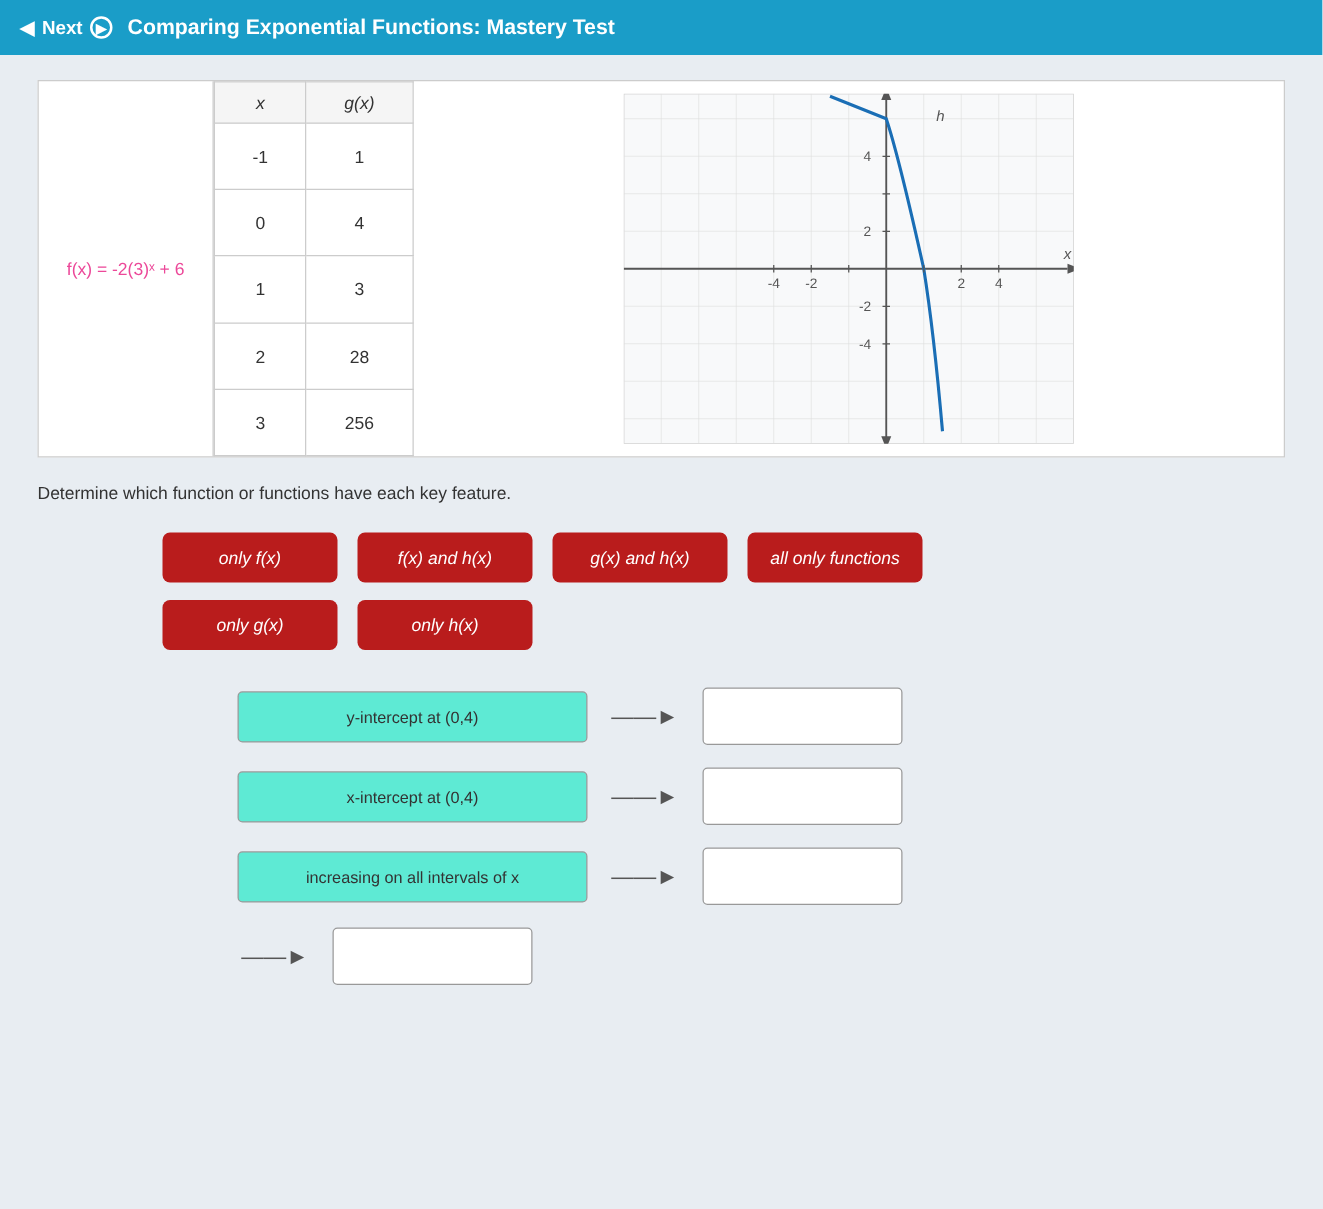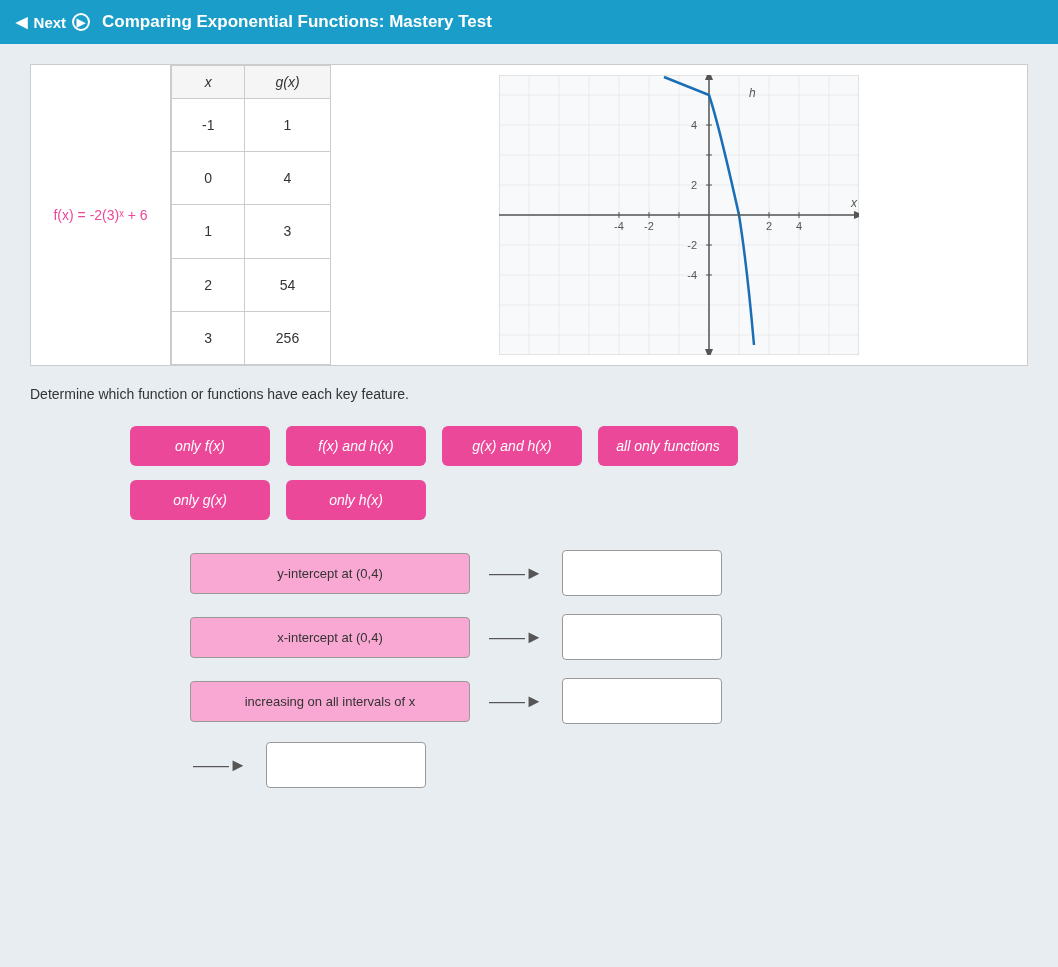--- a/index.html
+++ b/index.html
@@ -114,21 +114,21 @@
       margin-bottom: 30px;
       padding-left: 100px;
     }
     .buttons-row {
       display: flex;
       gap: 16px;
       margin-bottom: 14px;
       align-items: center;
     }
     .answer-btn {
-      background: #ec4899;
+      background: #b91c1c;
       color: white;
       border: none;
       border-radius: 6px;
       padding: 12px 16px;
       font-size: 14px;
       cursor: pointer;
       min-width: 140px;
       text-align: center;
       font-style: italic;
     }
@@ -139,21 +139,21 @@
       flex-direction: column;
       gap: 18px;
       padding-left: 160px;
     }
     .match-row {
       display: flex;
       align-items: center;
       gap: 16px;
     }
     .match-label {
-      background: #f9a8d4;
+      background: #5eead4;
       border: 1px solid #999;
       border-radius: 4px;
       padding: 12px 28px;
       font-size: 13px;
       color: #333;
       min-width: 280px;
       text-align: center;
     }
     .arrow {
       display: flex;
@@ -212,21 +212,21 @@
             <tr>
               <td>0</td>
               <td>4</td>
             </tr>
             <tr>
               <td>1</td>
               <td>3</td>
             </tr>
             <tr>
               <td>2</td>
-              <td>54</td>
+              <td>28</td>
             </tr>
             <tr>
               <td>3</td>
               <td>256</td>
             </tr>
           </tbody>
       </table>
     </div>
 
     <div class="graph-panel">

